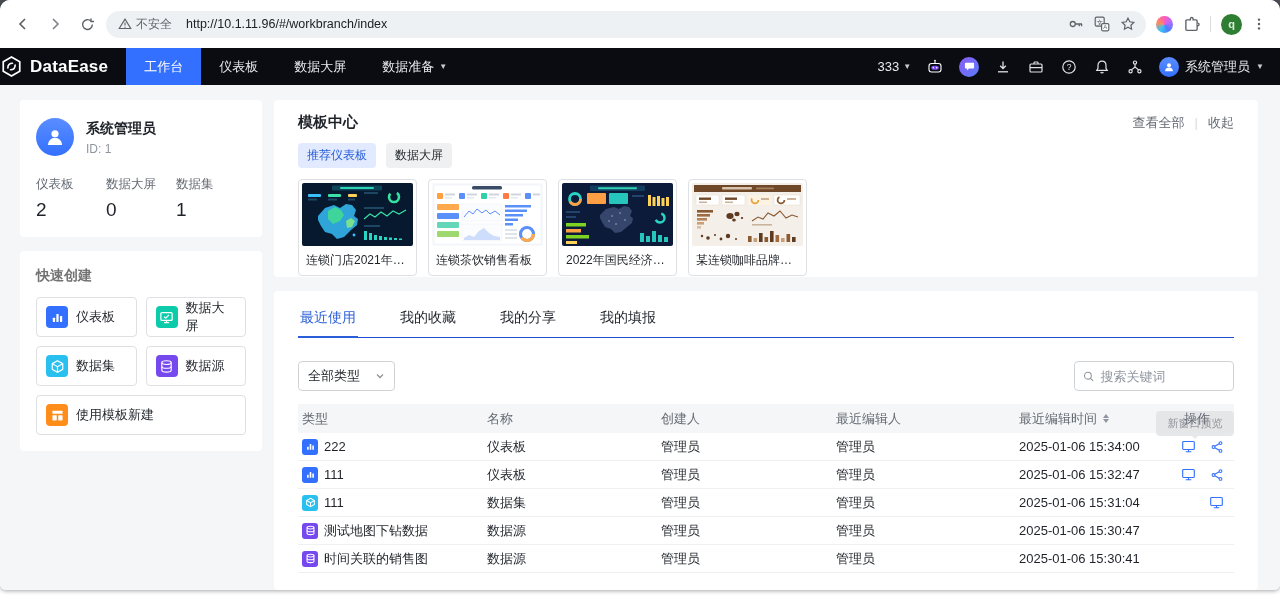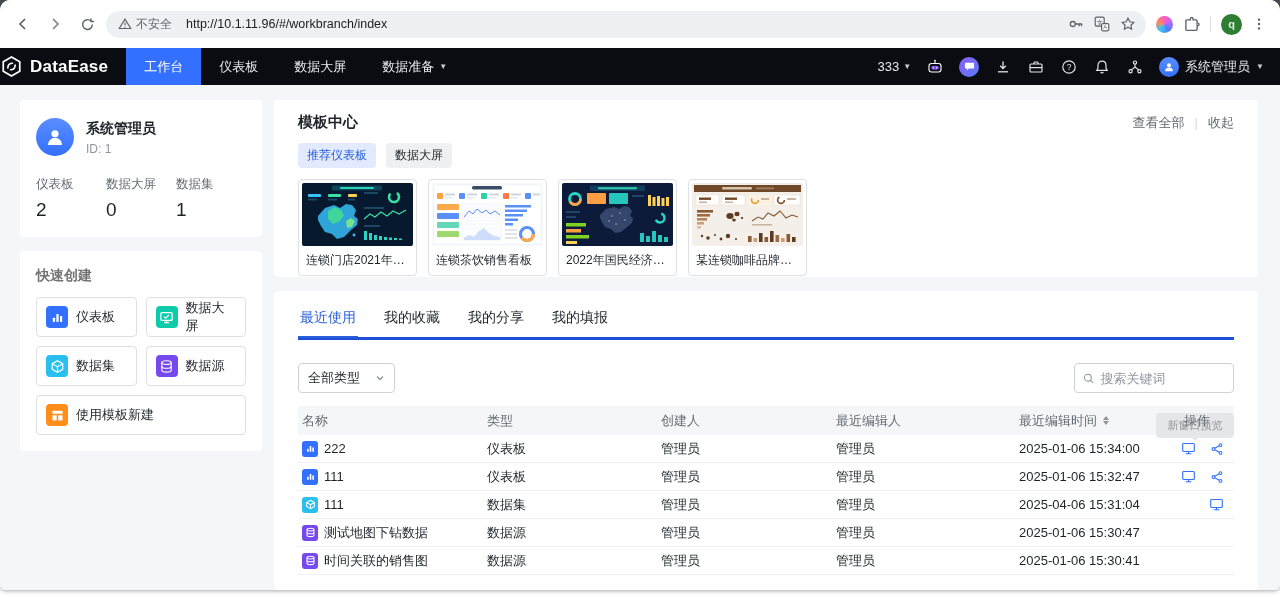--- a/index.html
+++ b/index.html
@@ -69,21 +69,21 @@
   .chips { display:flex; gap:10px; margin-top:11px; }
   .chip { font-size:12px; padding:4px 9px; border-radius:4px; background:#eff0f1; color:#1f2329; cursor:pointer; }
   .chip.active { background:#e1eaff; color:#2b5fd9; }
   .tpl-row { display:flex; gap:11px; margin-top:11px; }
   .tpl-item { width:119px; border:1px solid #dee0e3; border-radius:4px; padding:3px; background:#fff; cursor:pointer; }
   .thumb { width:111px; height:63px; border-radius:2px; overflow:hidden; display:block; }
   .tpl-label { font-size:12px; color:#1f2329; padding:6px 4px 3px; white-space:nowrap; overflow:hidden; text-overflow:ellipsis; }
 
   
   .ws-card { flex:1; padding:10px 24px 0; display:flex; flex-direction:column; min-height:0; }
-  .tabs { display:flex; gap:24px; border-bottom:3px solid #1d4ed8; }
+  .tabs { display:flex; gap:40px; border-bottom:1px solid #1d4ed8; }
   .tab { font-size:14px; color:#1f2329; padding:8px 2px 10px; cursor:pointer; position:relative; }
   .tab.active { color:#2b5fd9; }
   .tab.active::after { content:""; position:absolute; left:0; right:0; bottom:-1px; height:2px; background:#2b5fd9; }
   .controls { display:flex; align-items:center; margin-top:23px; }
   .select { width:97px; height:30px; border:1px solid #d0d3d6; border-radius:4px; display:flex; align-items:center; padding:0 9px; font-size:13px; color:#1f2329; gap:6px; cursor:pointer; background:#fff; }
   .select .chev { margin-left:auto; color:#8f959e; display:flex; }
   .search { margin-left:auto; width:160px; height:30px; border:1px solid #d0d3d6; border-radius:4px; display:flex; align-items:center; padding:0 8px; gap:6px; background:#fff; }
   .search input { border:none; outline:none; width:100%; font-size:13px; color:#1f2329; background:transparent; font-family:inherit; }
   .search input::placeholder { color:#8f959e; }
 
@@ -575,22 +575,22 @@
             <svg width="13" height="13" viewBox="0 0 14 14" fill="none" stroke="#8f959e" stroke-width="1.3">
                 <circle cx="6" cy="6" r="4.2"></circle>
                 <path d="M9.2 9.2 L12.5 12.5"></path>
               </svg>
             <input placeholder="搜索关键词" style="">
           </div>
         </div>
 
         <div class="table">
           <div class="trow thead">
+            <div class="tcell">类型</div>
             <div class="tcell">名称</div>
-            <div class="tcell">类型</div>
             <div class="tcell">创建人</div>
             <div class="tcell">最近编辑人</div>
             <div class="tcell">
               <span>最近编辑时间</span>
               <span class="sort-ic">
                   <i class="sort-up"></i>
                   <i class="sort-dn"></i>
                 </span>
             </div>
             <div class="tcell cell-actions">
@@ -670,21 +670,21 @@
                       <path d="M8 1.8 L13.6 5 V11 L8 14.2 L2.4 11 V5 Z"></path>
                       <path d="M2.4 5 L8 8.2 L13.6 5"></path>
                       <path d="M8 8.2 V14.2"></path>
                     </svg>
                   </span>
                   <span>111</span>
                 </div>
                 <div class="tcell">数据集</div>
                 <div class="tcell">管理员</div>
                 <div class="tcell">管理员</div>
-                <div class="tcell">2025-04-06 15:31:04</div>
+                <div class="tcell">2025-01-06 15:31:04</div>
                 <div class="tcell cell-actions">
                   <span class="act-ic">
                     <svg width="15" height="15" viewBox="0 0 16 16" fill="none" stroke="#3370ff" stroke-width="1.2">
                       <rect x="1.8" y="2.6" width="12.4" height="8.6" rx="1"></rect>
                       <path d="M8 11.2 V13.2 M5 13.6 h6"></path>
                     </svg>
                   </span>
                 </div>
               </div>
               <div class="trow">

